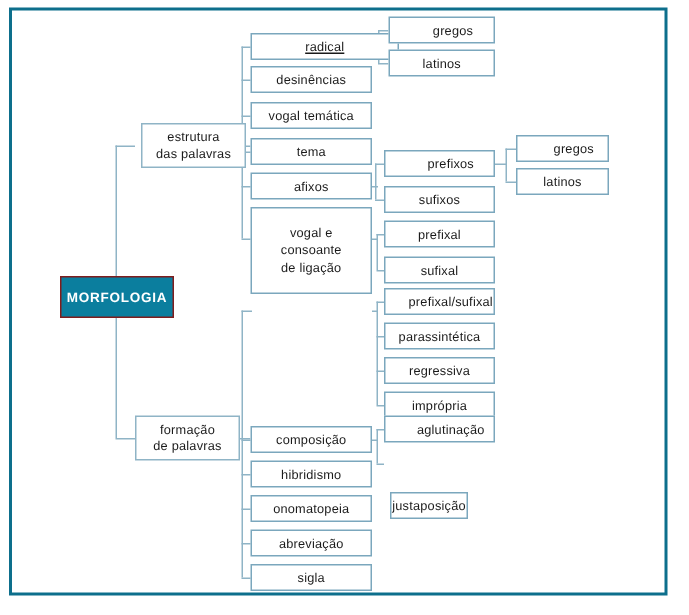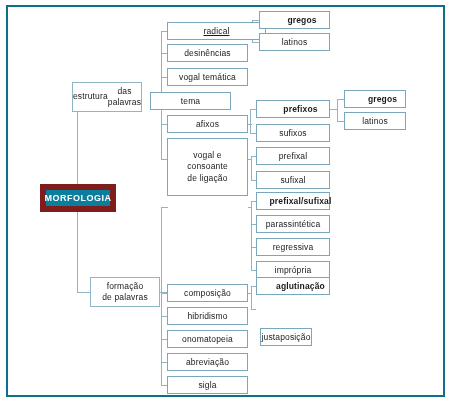--- a/index.html
+++ b/index.html
@@ -34,28 +34,28 @@
     color: #1a1a1a;
     font-size: 8.5px;
     line-height: 11px;
     display: flex;
     align-items: center;
     justify-content: center;
     text-align: center;
     letter-spacing: .15px;
     z-index: 3;
   }
-  .node.bold { font-weight: bold; padding-left: 15px; }
+  .node.bold { font-weight: normal; padding-left: 15px; }
   .node.multi { line-height: 11.5px; }
   
   .root {
     position: absolute;
     box-sizing: border-box;
     background: #0b7e9e;
-    border: 6px solid #7f1d1d;
+    border: 1px solid #7f1d1d;
     color: #ffffff;
     font-size: 9px;
     font-weight: bold;
     letter-spacing: .5px;
     display: flex;
     align-items: center;
     justify-content: center;
     text-align: center;
     z-index: 3;
   }
@@ -128,34 +128,34 @@
   <div class="ln h" style="left:251px; top:247px; width:5px;"></div>
   <div class="ln h" style="left:251px; top:270px; width:5px;"></div>
 
   <div class="ln h" style="left:248px; top:293px; width:4px;"></div>
   <div class="ln v" style="left:251px; top:286px; height:23px;"></div>
   <div class="ln h" style="left:251px; top:286px; width:5px;"></div>
   <div class="ln h" style="left:251px; top:309px; width:5px;"></div>
 
   <div class="root" style="left:40px; top:184px; width:76px; height:28px;">MORFOLOGIA</div>
 
-  <div class="node lvl2 multi" style="left:72px; top:82px; width:70px; height:30px; flex-direction:row;">
+  <div class="node lvl2 multi" style="left:94px; top:82px; width:70px; height:30px; flex-direction:column;">
     <span>estrutura</span>
     <span>das palavras</span>
   </div>
 
   <div class="node lvl2 multi" style="left:90px; top:277px; width:70px; height:30px; flex-direction:column;">
     <span>formação</span>
     <span>de palavras</span>
   </div>
 
   <div class="node" style="left:167px; top:22px; width:99px; height:18px;text-decoration:underline;">radical</div>
   <div class="node" style="left:167px; top:44px; width:81px; height:18px;">desinências</div>
   <div class="node" style="left:167px; top:68px; width:81px; height:18px;">vogal temática</div>
-  <div class="node" style="left:150px; top:92px; width:81px; height:18px;">tema</div>
+  <div class="node" style="left:167px; top:92px; width:81px; height:18px;">tema</div>
   <div class="node" style="left:167px; top:115px; width:81px; height:18px;">afixos</div>
   <div class="node multi" style="left:167px; top:138px; width:81px; height:58px; flex-direction:column;">
     <span>vogal e</span>
     <span>consoante</span>
     <span>de ligação</span>
   </div>
 
   <div class="node bold" style="left:259px; top:11px; width:71px; height:18px;">gregos</div>
   <div class="node" style="left:259px; top:33px; width:71px; height:18px;">latinos</div>
 

